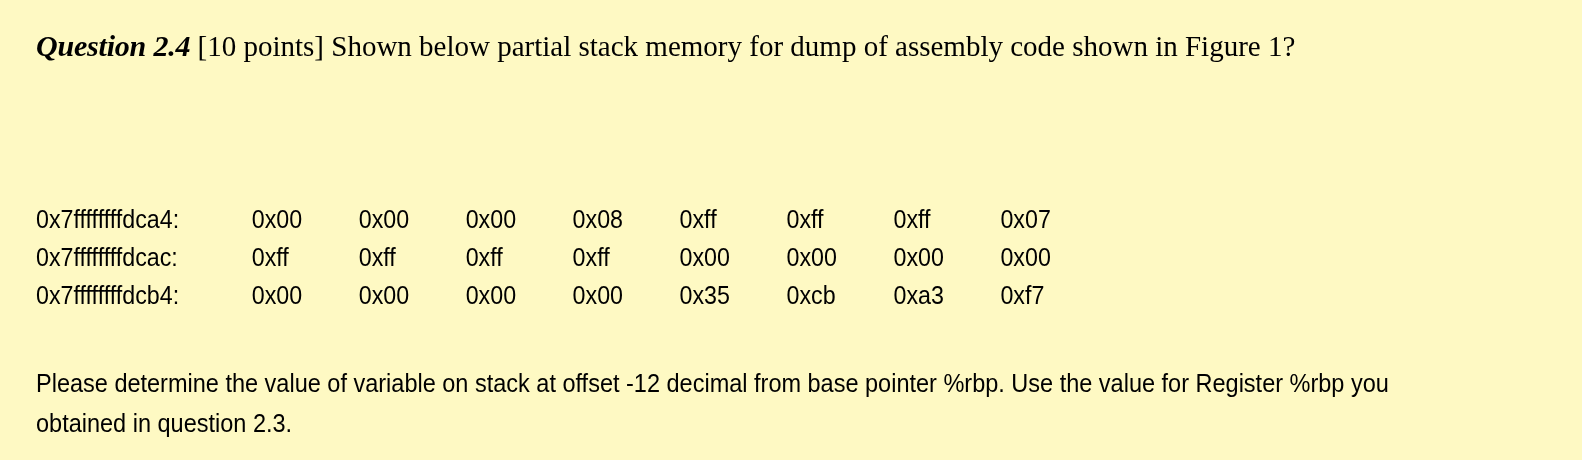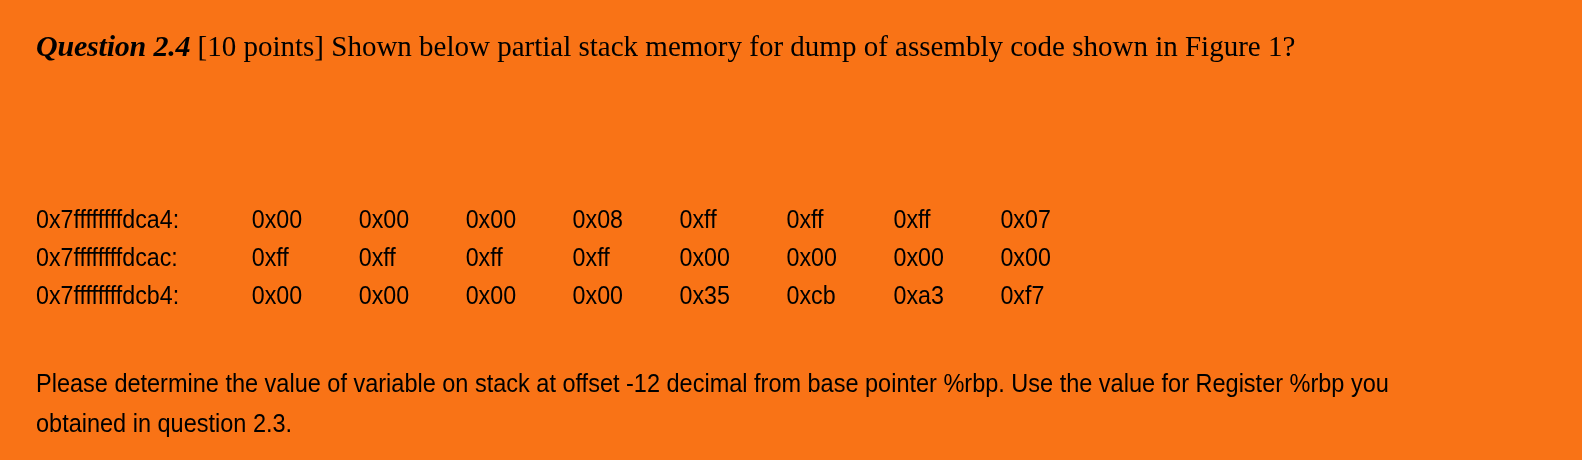--- a/index.html
+++ b/index.html
@@ -12,21 +12,21 @@
     height: 460px;
     overflow: hidden;
     color: #000000;
     -webkit-font-smoothing: antialiased;
   }
 
   .page {
     position: relative;
     width: 1582px;
     height: 460px;
-    background: #f97316;
+    background: #fef9c3;
   }
 
   
   .question-block {
     position: absolute;
     left: 36px;
     top: 24px;
     width: 1500px;
     font-family: "Liberation Serif", "DejaVu Serif", serif;
     font-size: 29px;

